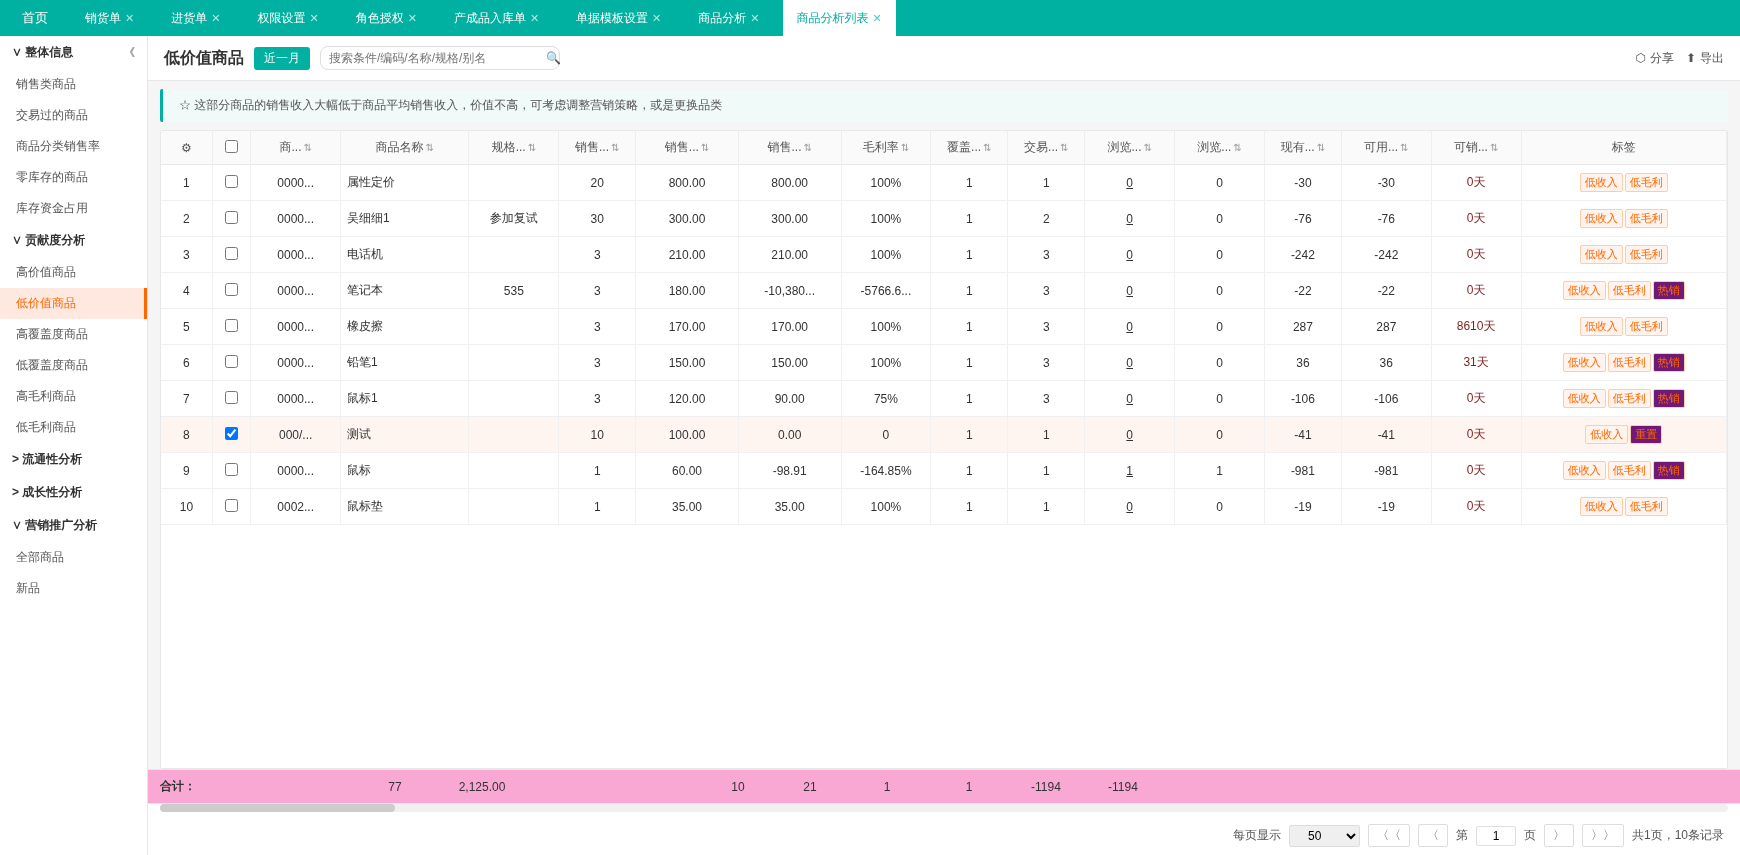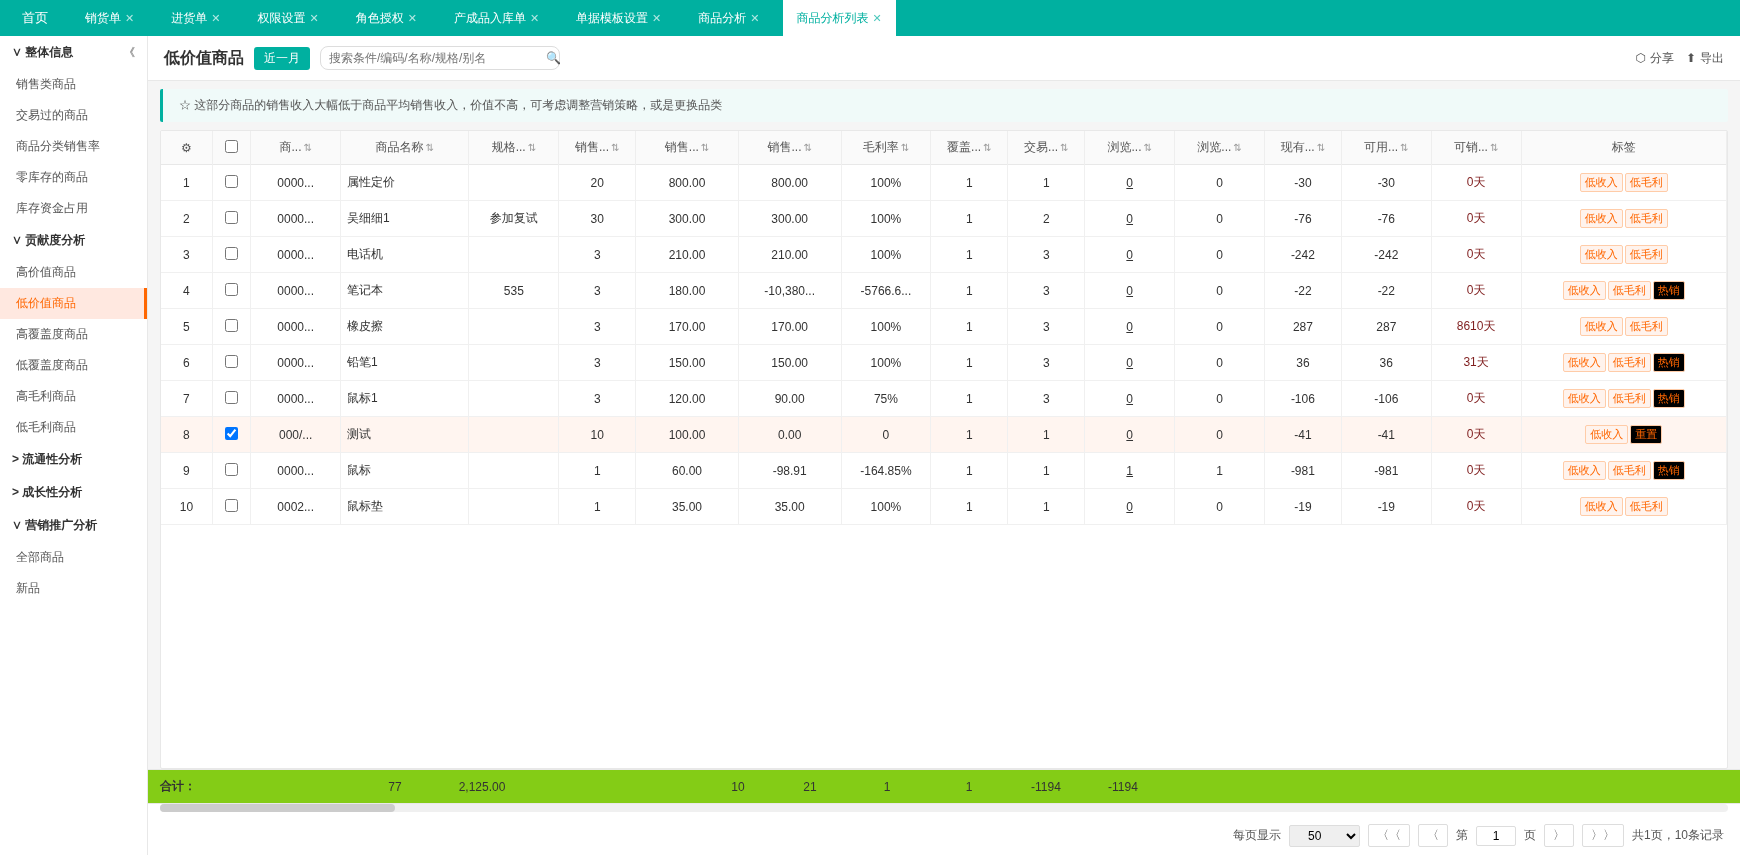--- a/index.html
+++ b/index.html
@@ -167,35 +167,35 @@
     }
     tbody td.left { text-align: left; }
     .tag {
       display: inline-block;
       border-radius: 2px;
       padding: 1px 4px;
       font-size: 11px;
       margin: 1px;
     }
     .tag-orange { background: #fff3ed; color: #ff6600; border: 1px solid #ffcca8; }
-    .tag-hot { background: #000000; color: #ff6600; border: 1px solid #ffcca8; }
+    .tag-hot { background: #701a75; color: #ff6600; border: 1px solid #ffcca8; }
     .days-orange { color: #7f1d1d; }
     .underline { text-decoration: underline; cursor: pointer; }
 
     
     .footer {
       background: #fff;
       border-top: 1px solid #e8e8e8;
       flex-shrink: 0;
     }
     .totals-row {
       display: flex;
       align-items: center;
       padding: 8px 12px;
-      background: #84cc16;
+      background: #f9a8d4;
       border-bottom: 1px solid #e8e8e8;
       gap: 0;
     }
     .totals-label {
       width: 200px;
       font-weight: bold;
       color: #333;
     }
     .totals-data {
       display: flex;

